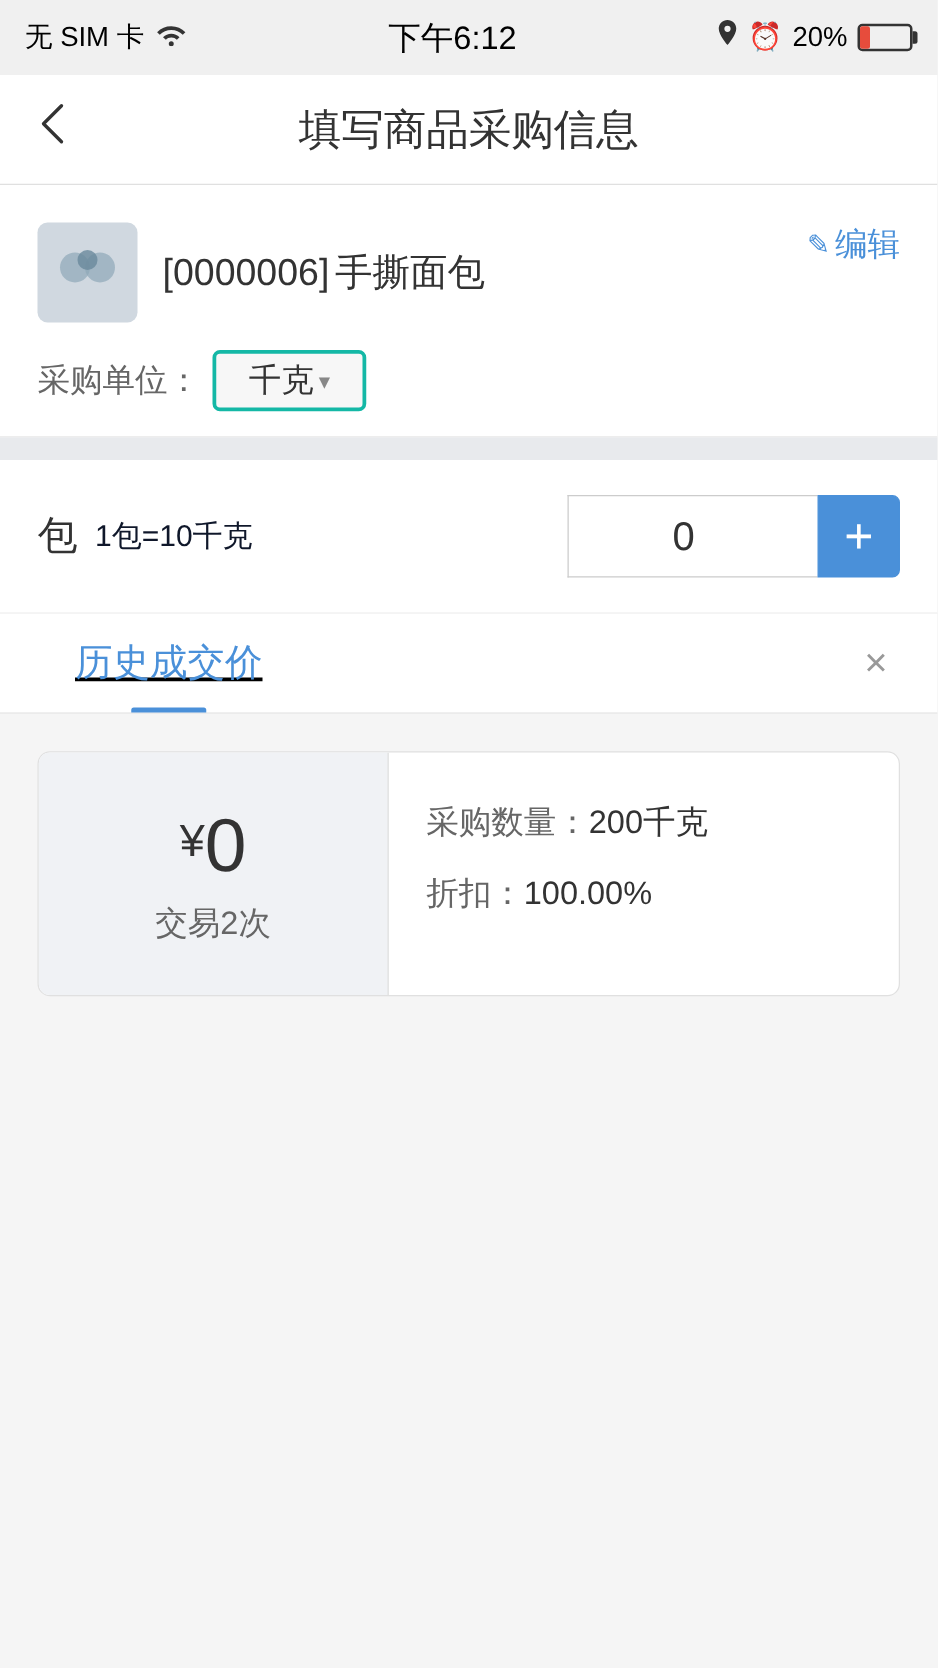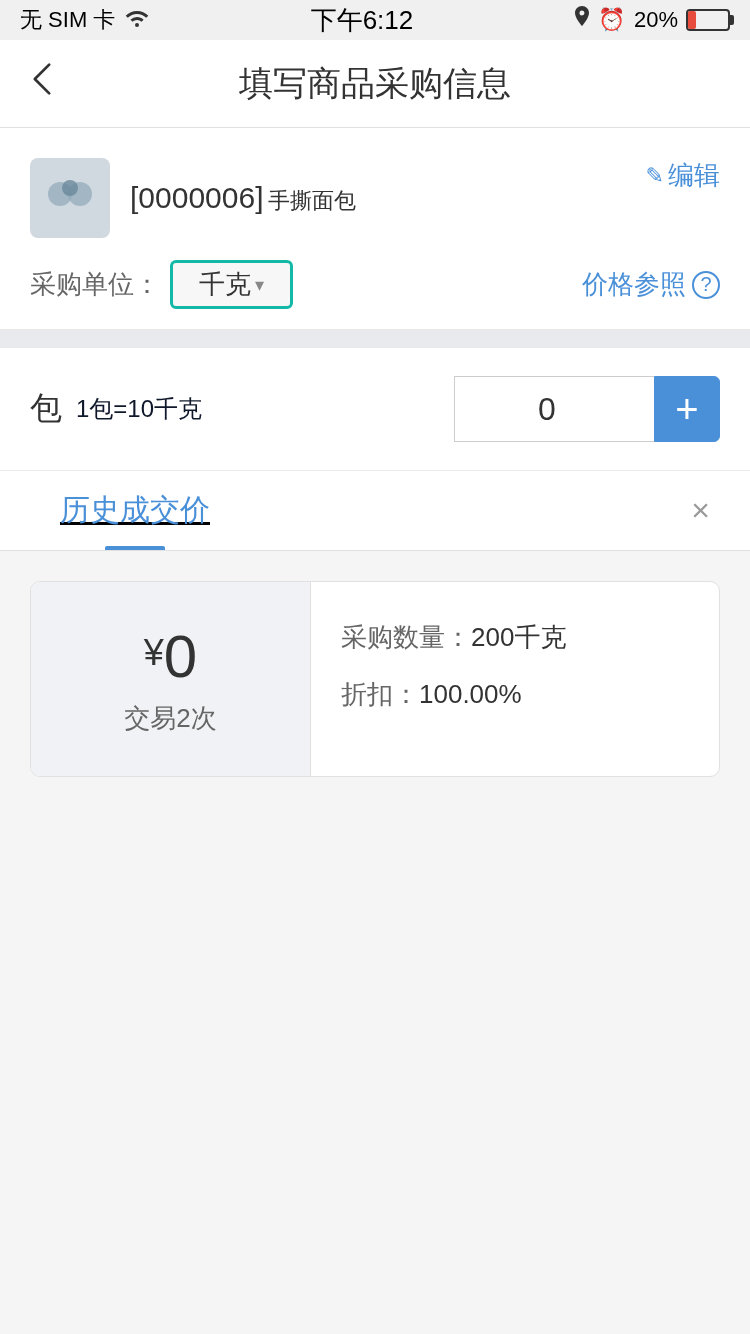--- a/index.html
+++ b/index.html
@@ -8,21 +8,21 @@
       width: 750px;
       min-height: 1334px;
       font-family: -apple-system, "PingFang SC", "Helvetica Neue", Arial, sans-serif;
       background: #f5f5f5;
       overflow-x: hidden;
     }
 
     
     .status-bar {
       width: 750px;
-      height: 40px;
+      height: 60px;
       background: #f0f0f0;
       display: flex;
       align-items: center;
       justify-content: space-between;
       padding: 0 20px;
       font-size: 24px;
       font-weight: 500;
     }
     .status-left { display: flex; align-items: center; gap: 8px; font-size: 22px; }
     .status-center { font-size: 26px; font-weight: 500; }
@@ -360,41 +360,37 @@
         <span class="product-thumb-icon">
           <svg width="50" height="40" viewBox="0 0 50 40">
             <circle cx="15" cy="20" r="12" fill="#8fa8b8" opacity="0.7"></circle>
             <circle cx="35" cy="20" r="12" fill="#8fa8b8" opacity="0.7"></circle>
             <circle cx="25" cy="14" r="8" fill="#6a8a9c" opacity="0.8"></circle>
           </svg>
         </span>
       </div>
       <div>
         <span style="font-size:30px;color:#333;">[0000006]</span>
-        <span style="font-size:22px;color:#333;font-weight:500;">手撕面包</span>
+        <span style="font-size:30px;color:#333;font-weight:500;">手撕面包</span>
       </div>
     </div>
     <div class="edit-btn">
       <span class="edit-icon">✎</span>
       <span>编辑</span>
     </div>
   </div>
 
   <div class="product-unit-row">
     <div class="unit-select-wrap">
       <span class="unit-label">采购单位：</span>
       <div class="unit-dropdown">
         <span>千克</span>
         <span class="unit-dropdown-arrow">▾</span>
       </div>
     </div>
-    <div class="price-ref">
-      <span>价格参照</span>
-      <div class="price-ref-icon">?</div>
-    </div>
   </div>
 </div>
 
 <div class="gray-bar"></div>
 
 <div class="quantity-row">
   <div class="quantity-label-wrap">
     <span class="quantity-unit">包</span>
     <span class="quantity-hint">1包=10千克</span>
   </div>

